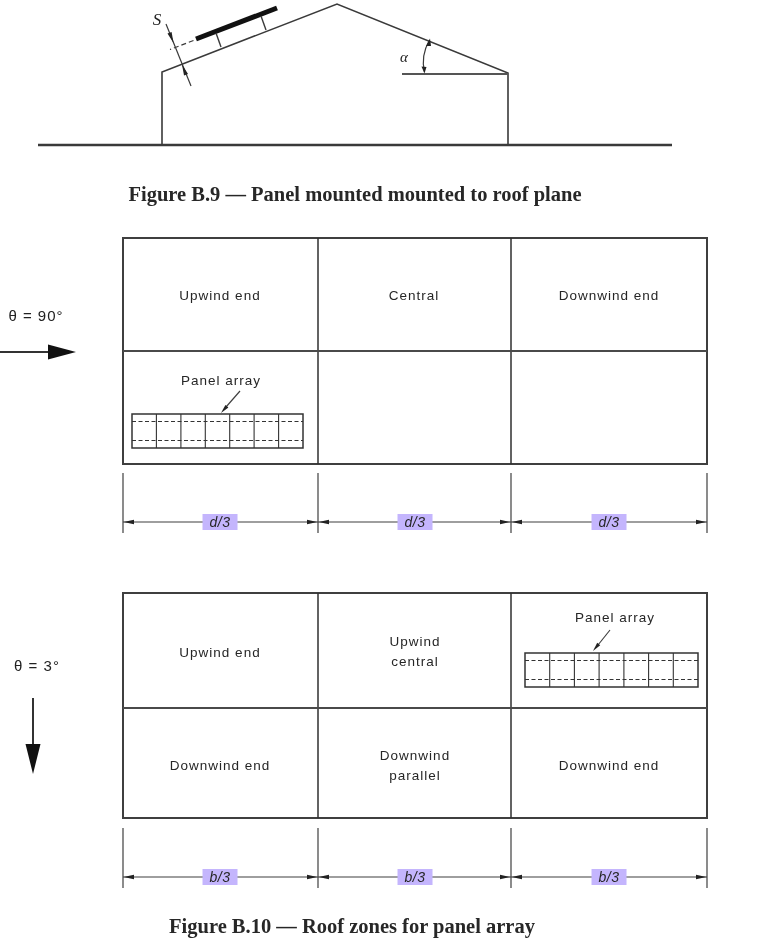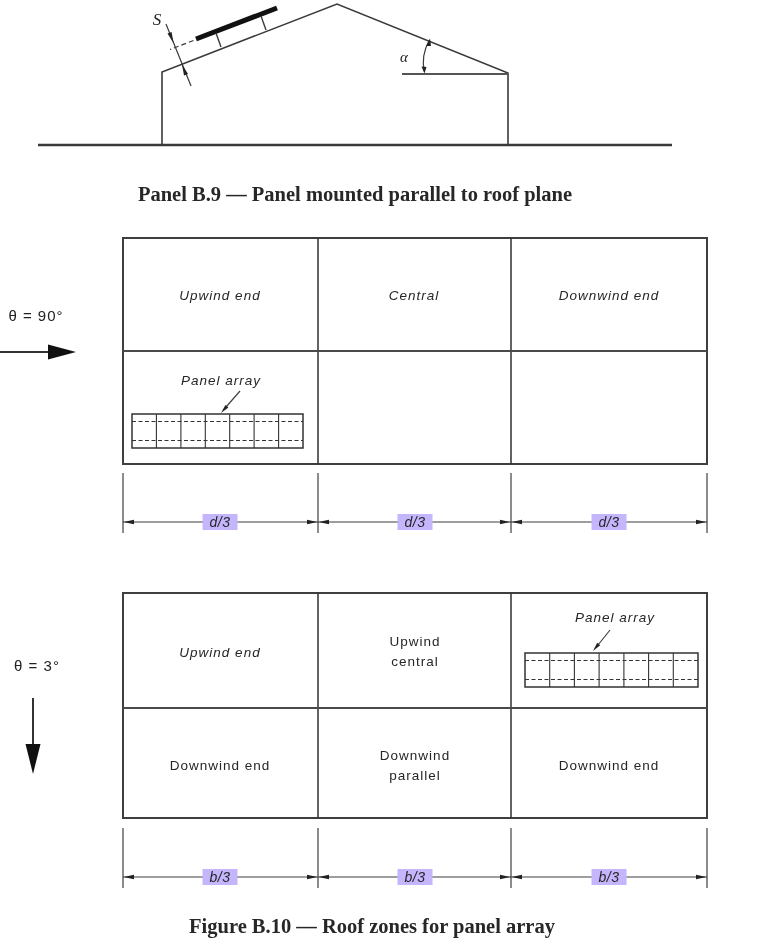--- a/index.html
+++ b/index.html
@@ -1,21 +1,21 @@
 <!DOCTYPE html>
 <html><head>
 <meta charset="utf-8">
 <style>
   html,body{margin:0;padding:0;background:#fff;}
   #page{position:relative;width:768px;height:946px;background:#fff;overflow:hidden;
         font-family:"Liberation Sans",sans-serif;}
   svg{position:absolute;left:0;top:0;}
   .lbl{position:absolute;transform:translate(-50%,-50%);text-align:center;
        font:13.5px "Liberation Sans",sans-serif;letter-spacing:1px;color:#262626;line-height:1.5;}
-  .nowrap{white-space:nowrap;font-style:italic;}
+  .nowrap{white-space:nowrap;}
   .w90{width:90px;}
   .w104{width:104px;}
   .dimlbl{position:absolute;transform:translate(-50%,-50%);
           font:italic 14px "Liberation Sans",sans-serif;letter-spacing:0.5px;
           color:#262626;background:#c4b5fd;padding:0 7px;white-space:nowrap;}
   .wind{position:absolute;transform:translate(-50%,-50%);white-space:nowrap;
         font:15px "Liberation Sans",sans-serif;letter-spacing:1px;color:#222;text-align:right;}
   .caption{position:absolute;text-align:center;width:710px;left:0;
            font:bold 20.5px "Liberation Serif",serif;color:#272727;}
   .math{position:absolute;transform:translate(-50%,-50%);
@@ -146,21 +146,21 @@
     </g>
 
     <g>
       <line x1="33" y1="698" x2="33" y2="746" stroke="#333" stroke-width="2"></line>
       <polygon points="25.5,744 40.5,744 33,774" fill="#111" stroke="none"></polygon>
     </g>
   </svg>
 
   <div class="math" style="left:157px;top:20px;">S</div>
   <div class="math math-small" style="left:404px;top:57px;">α</div>
-  <div class="caption" style="top:183px;">Panel B.9 — Panel mounted parallel to roof plane</div>
+  <div class="caption" style="top:183px;">Figure B.9 — Panel mounted mounted to roof plane</div>
 
   <div class="wind" style="left:36px;top:315px;">θ = 90°</div>
   <div class="lbl nowrap" style="left:220px;top:296px;">Upwind end</div>
   <div class="lbl nowrap" style="left:414px;top:296px;">Central</div>
   <div class="lbl nowrap" style="left:609px;top:296px;">Downwind end</div>
   <div class="lbl nowrap" style="left:221px;top:381px;">Panel array</div>
   <div class="dimlbl" style="left:220px;top:522px;">d/3</div>
   <div class="dimlbl" style="left:415px;top:522px;">d/3</div>
   <div class="dimlbl" style="left:609px;top:522px;">d/3</div>
 
@@ -168,14 +168,14 @@
   <div class="lbl nowrap" style="left:220px;top:653px;">Upwind end</div>
   <div class="lbl w90" style="left:415px;top:652px;">Upwind central</div>
   <div class="lbl nowrap" style="left:615px;top:618px;">Panel array</div>
   <div class="lbl w104" style="left:220px;top:766px;">Downwind end</div>
   <div class="lbl w104" style="left:415px;top:766px;">Downwind parallel</div>
   <div class="lbl w104" style="left:609px;top:766px;">Downwind end</div>
   <div class="dimlbl" style="left:220px;top:877px;">b/3</div>
   <div class="dimlbl" style="left:415px;top:877px;">b/3</div>
   <div class="dimlbl" style="left:609px;top:877px;">b/3</div>
 
-  <div class="caption" style="top:915px;width:704px;padding-left:20px;">Figure B.10 — Roof zones for panel array</div>
+  <div class="caption" style="top:915px;width:704px;">Figure B.10 — Roof zones for panel array</div>
 </div>
 
 </body></html>

